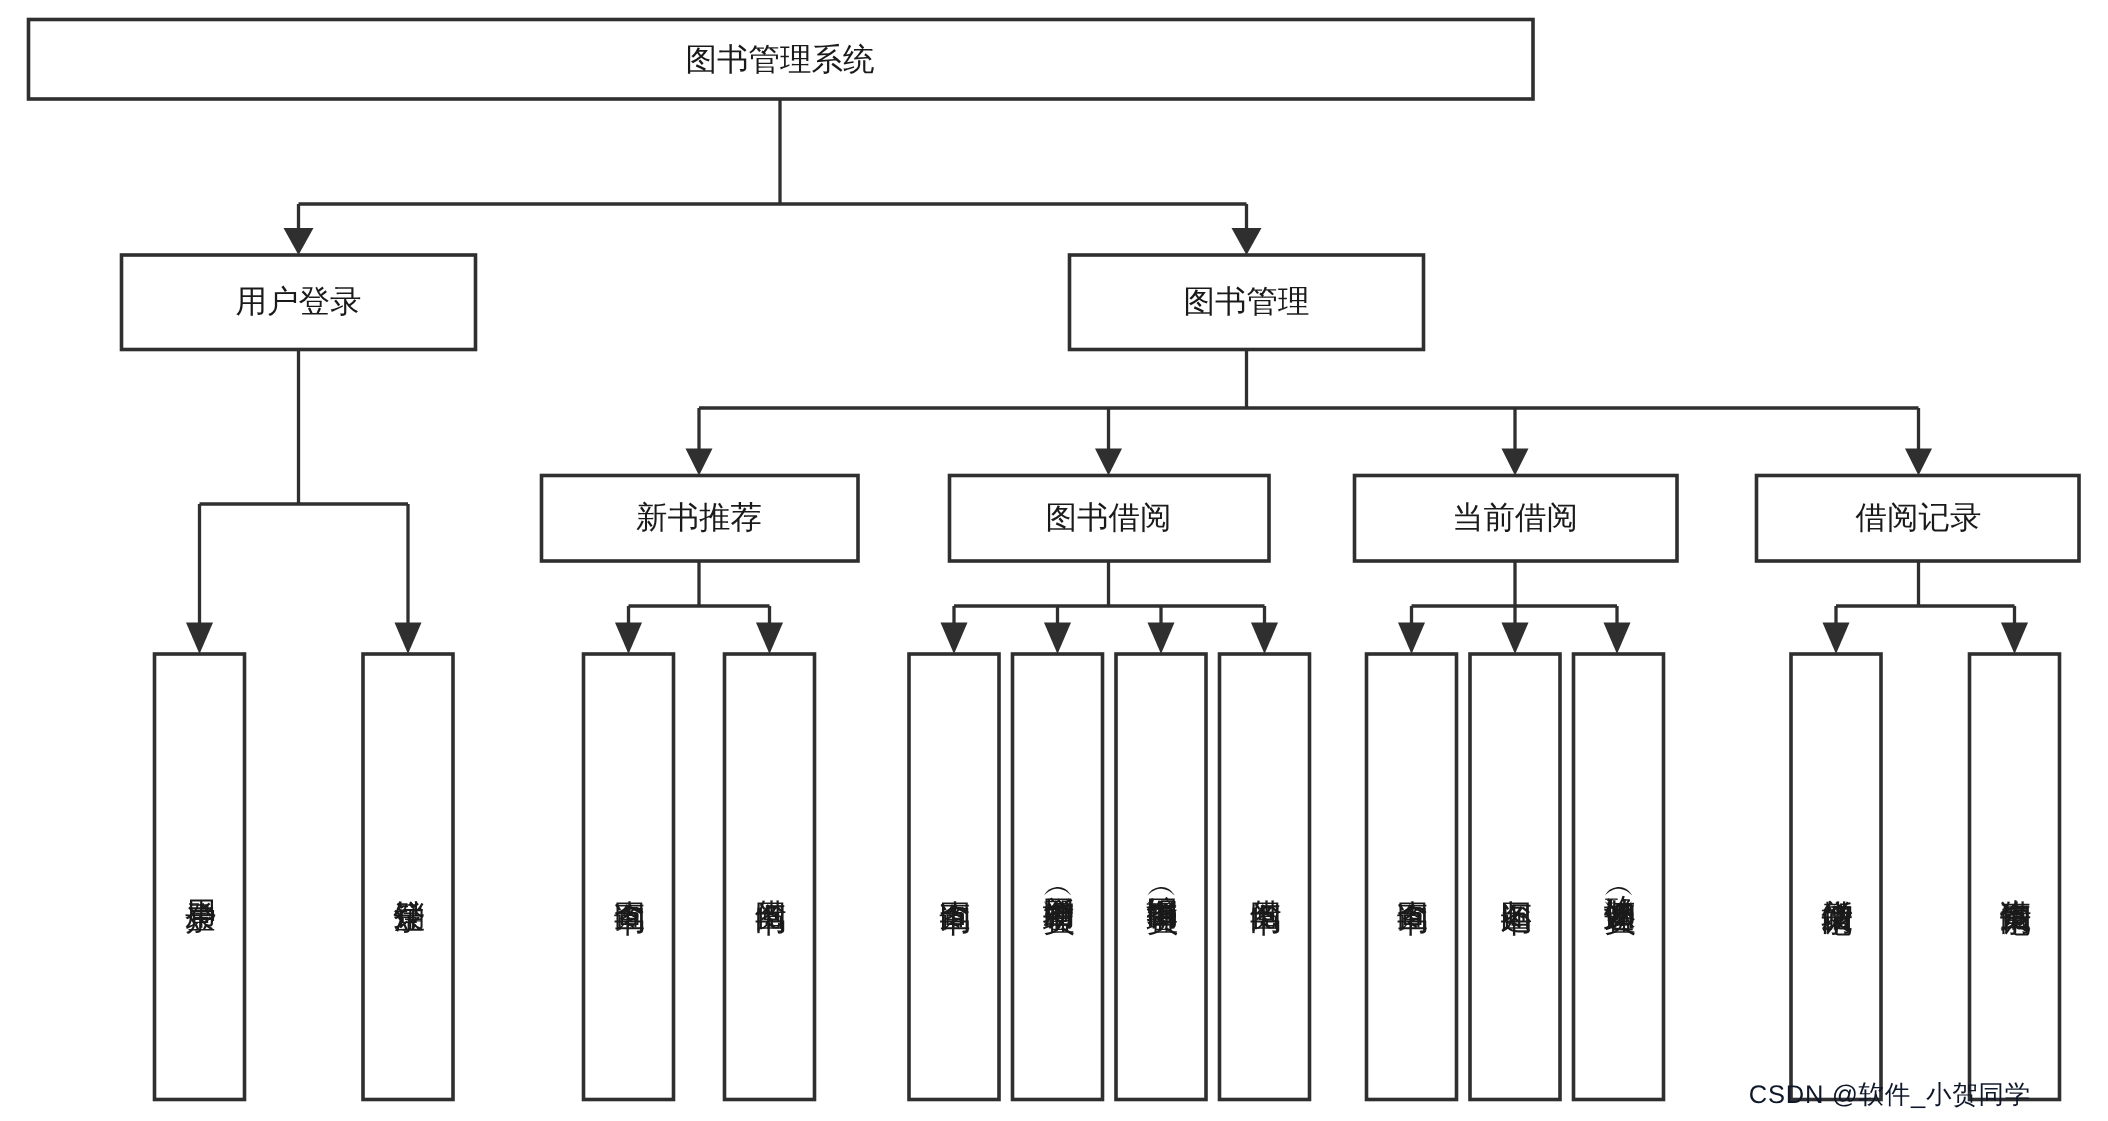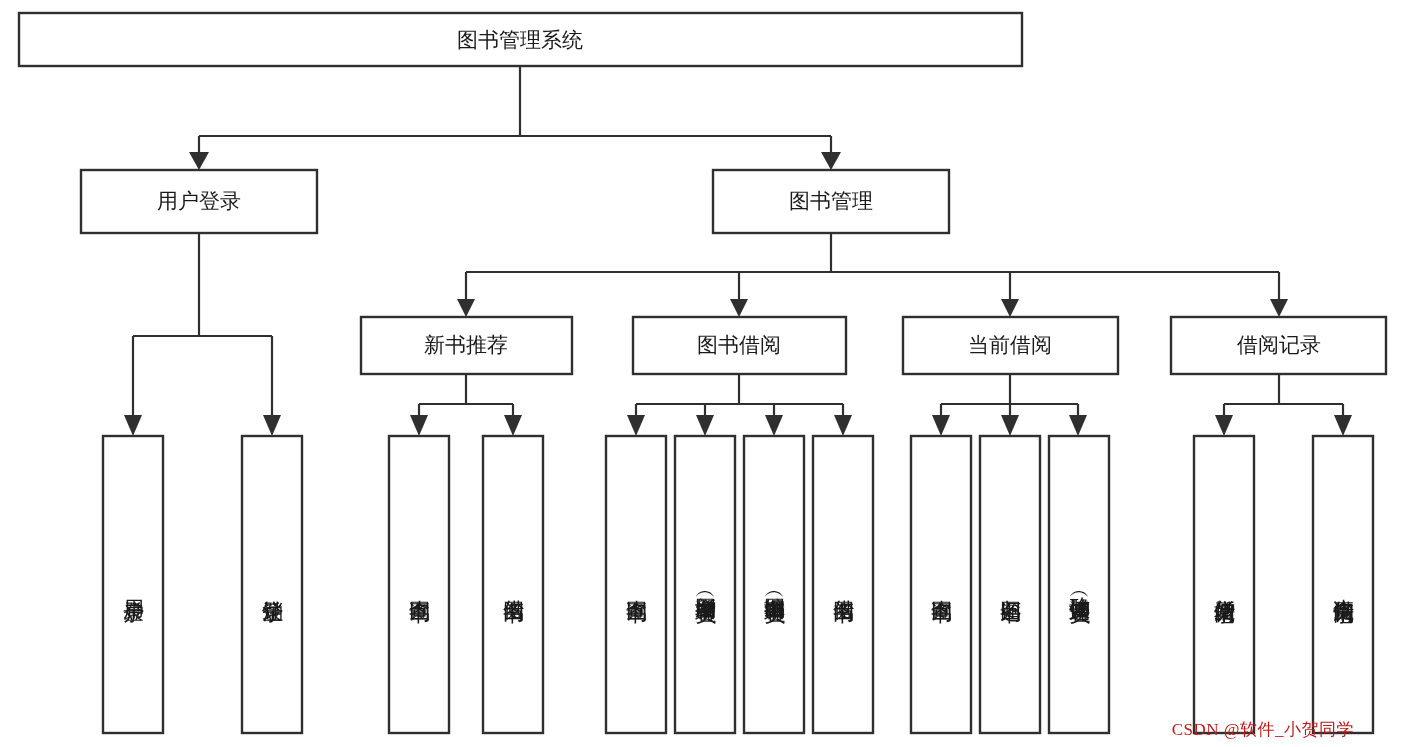--- a/index.html
+++ b/index.html
@@ -65,23 +65,23 @@
     line-height: 1.12;
     color: #1a1a1a;
     letter-spacing: 1px;
     white-space: nowrap;
     text-align: center;
   }
   .watermark {
     position: absolute;
     right: 12px;
     bottom: 6px;
-    font-family: Liberation Serif, serif;
+    font-family: Liberation Sans, sans-serif;
     font-size: 17px;
-    color: #b91c1c;
+    color: #0f172a;
     letter-spacing: 0.5px;
     user-select: none;
     pointer-events: none;
   }
 </style>
 </head>
 <body>
 
 <div id="diagram-root">
 

